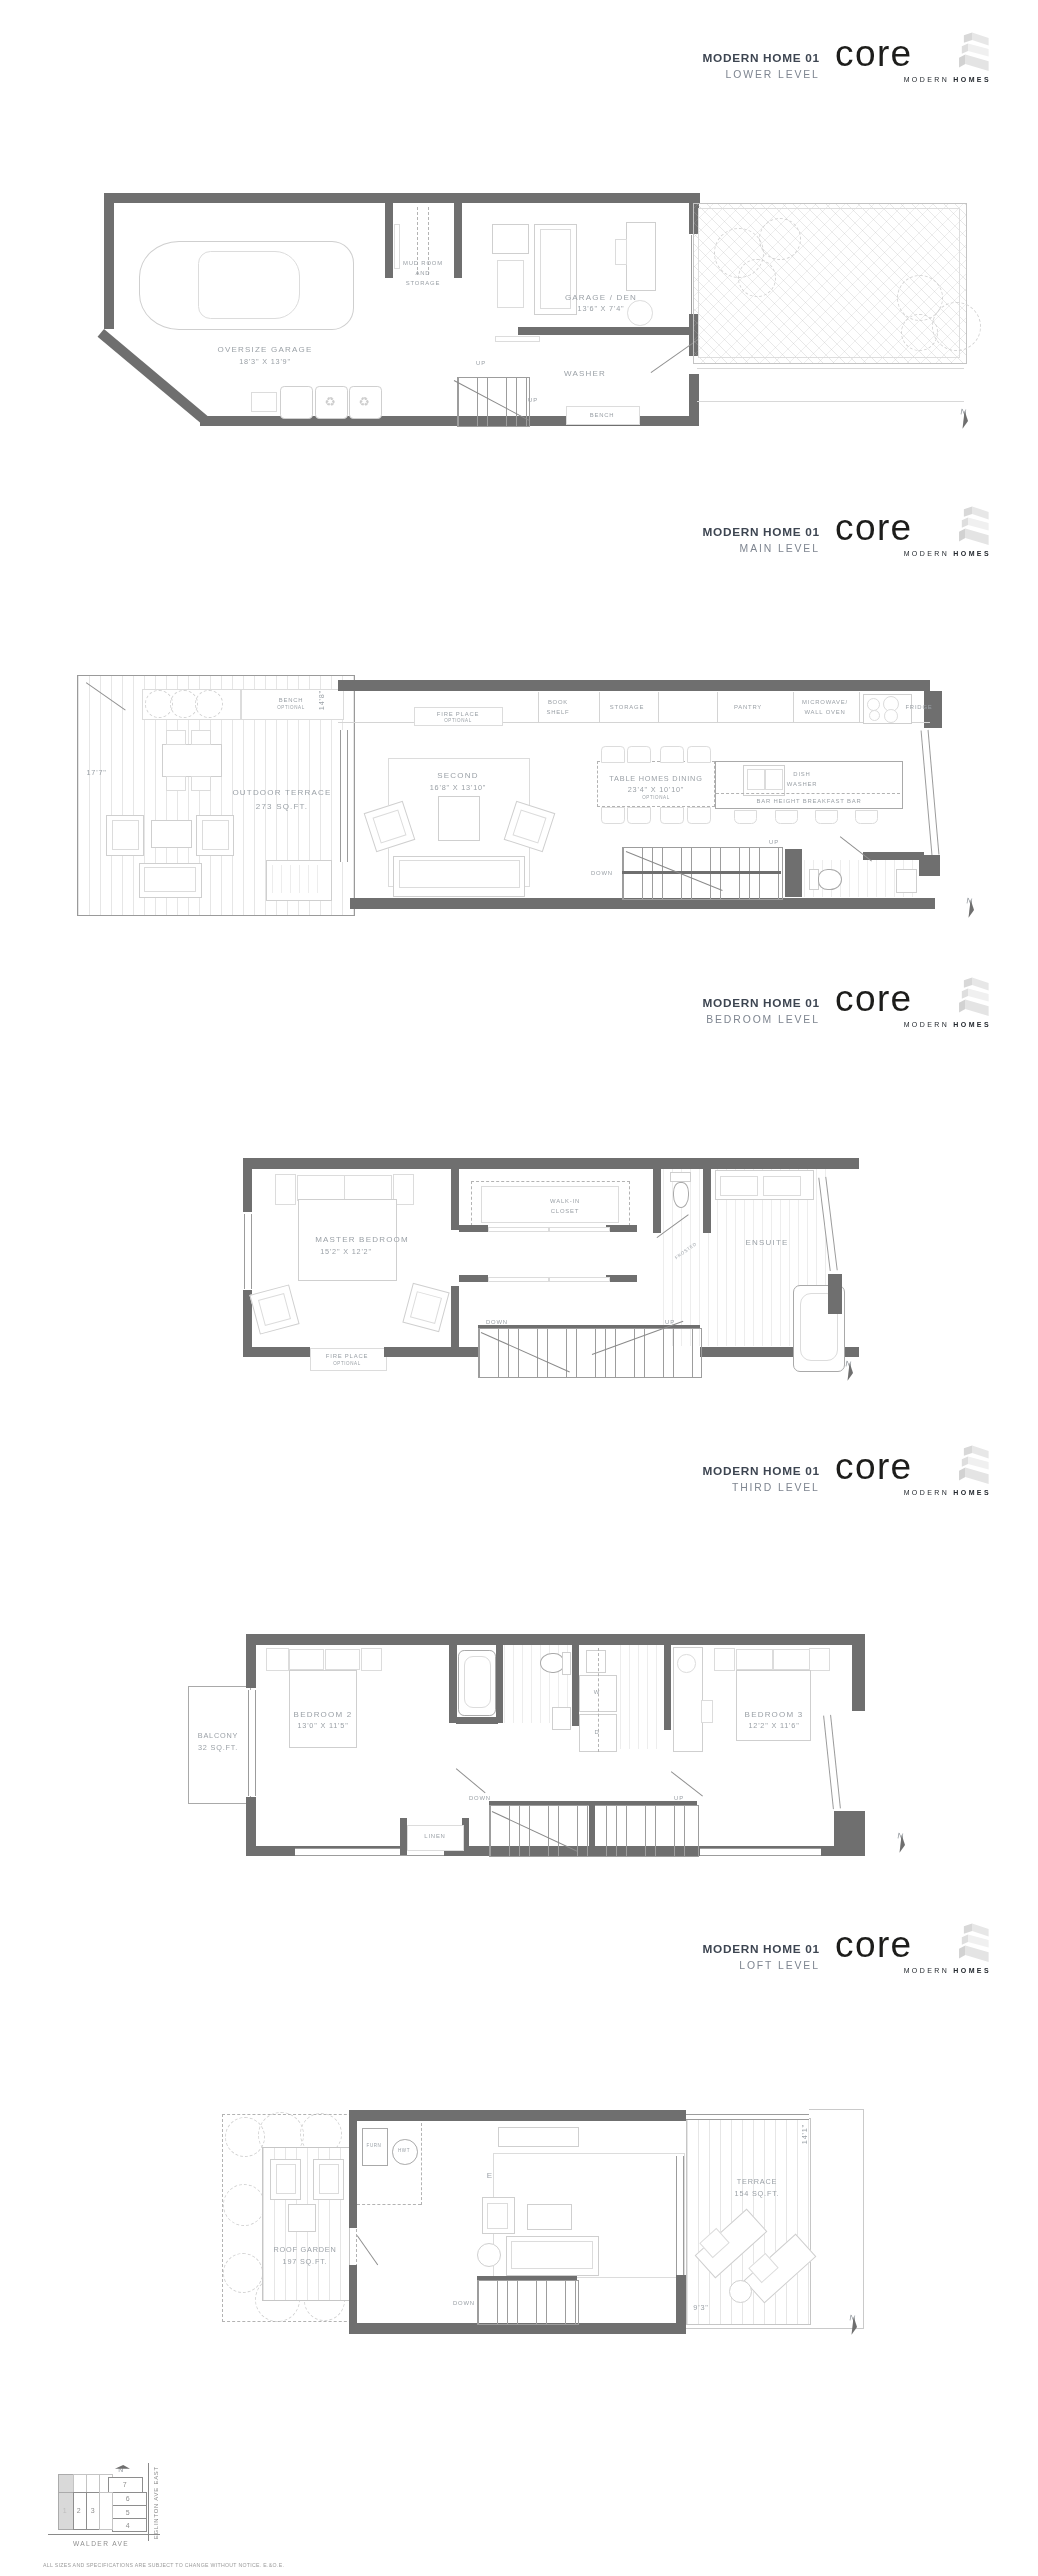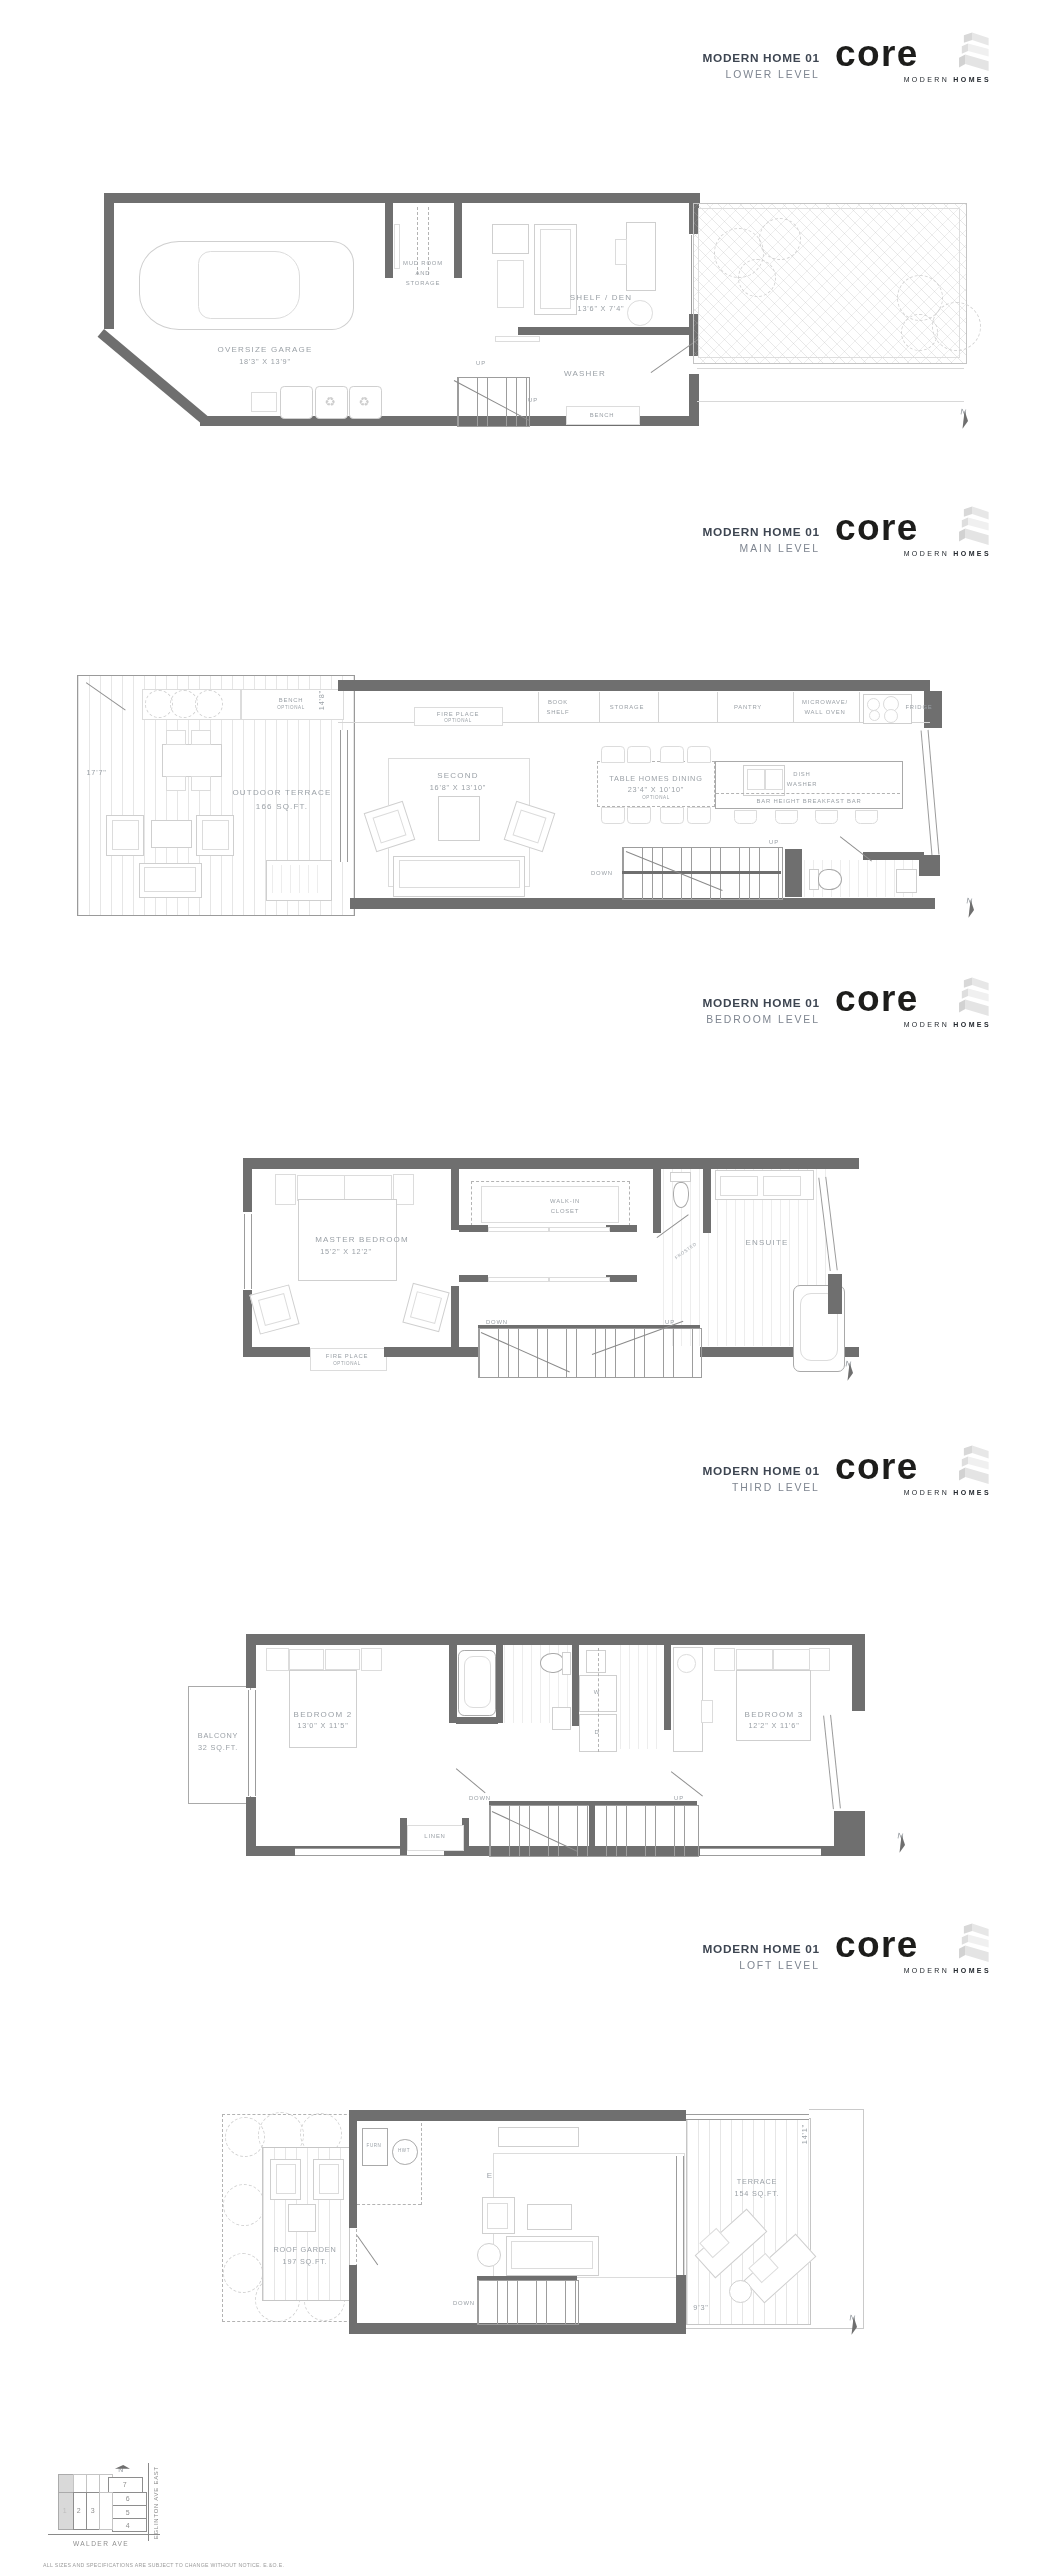--- a/index.html
+++ b/index.html
@@ -6,21 +6,21 @@
   body {
     width:1039px; height:2576px; position:relative; background:#ffffff;
     font-family:"Liberation Sans", sans-serif; overflow:hidden;
   }
   
   .hdr { position:absolute; right:48px; display:flex; gap:15.2px; align-items:flex-start; }
   .hdr .txt { text-align:right; padding-top:11px; }
   .hdr .t1 { font-size:11.8px; font-weight:bold; color:#3d4551; letter-spacing:0.7px; }
   .hdr .t2 { font-size:10.4px; color:#7e8590; letter-spacing:1.9px; margin-top:3.5px; }
   .logo { position:relative; width:156px; height:53px; }
-  .logo .core { position:absolute; left:0; top:-5.5px; font-size:37px; color:#1d1d1b; letter-spacing:1.4px; line-height:1; font-weight:700; }
+  .logo .core { position:absolute; left:0; top:-5.5px; font-size:37px; color:#1d1d1b; letter-spacing:1.4px; line-height:1; font-weight:400; }
   .logo .house { position:absolute; right:1.4px; top:-8.3px; }
   .logo .sub { position:absolute; right:0; top:36px; font-size:7px; letter-spacing:2.4px; color:#23282e; white-space:nowrap; }
   .logo .sub b { margin-left:4.2px; }
   
   .plan { position:absolute; }
   .w    { position:absolute; background:#6f6f6f; }
   .f    { position:absolute; border:1px solid #cfcfcf; background:#fff; }
   .fl   { position:absolute; border:0.7px solid #dcdcdc; background:#fff; }
   .fm   { position:absolute; border:1px solid #a9a9a9; background:#fff; }
   .lb   { position:absolute; transform:translate(-50%,-50%); color:#9ba1a7; font-size:8px; letter-spacing:1.2px; white-space:pre-line; text-align:center; line-height:1.7; }
@@ -179,21 +179,21 @@
 AND
 STORAGE</div>
 
   <div class="f" style="left:430px;top:30.5px;width:41px;height:89px;"></div>
   <div class="fl" style="left:436px;top:36px;width:29px;height:78px;"></div>
   <div class="f" style="left:388px;top:30.5px;width:35px;height:28px;"></div>
   <div class="fl" style="left:393px;top:67px;width:25px;height:46px;"></div>
   <div class="f" style="left:522px;top:29px;width:28px;height:67px;"></div>
   <div class="fl" style="left:511px;top:46px;width:9.7px;height:23.6px;"></div>
   <div class="fl circ" style="left:523px;top:107px;width:23.6px;height:23.6px;"></div>
-  <div class="lb" style="left:497px;top:105px;">SHELF / DEN</div>
+  <div class="lb" style="left:497px;top:105px;">GARAGE / DEN</div>
   <div class="lb lbd" style="left:497px;top:116px;">13'6" X 7'4"</div>
   <div class="w" style="left:414px;top:134px;width:171px;height:8.3px;"></div>
   <div class="fl" style="left:391px;top:143px;width:43px;height:4.2px;"></div>
 
   <div class="lb" style="left:481px;top:181px;">WASHER</div>
   <div class="fl" style="left:462px;top:213px;width:72px;height:16.6px;"></div>
   <div class="lb lbs" style="left:498px;top:222px;">BENCH</div>
 
   <div class="stv" style="left:353px;top:184px;width:71px;height:48px;"></div>
   <div class="dl" style="left:350px;top:187px;width:85px;transform:rotate(28deg);"></div>
@@ -227,21 +227,21 @@
   <div class="lb lbs" style="left:218px;top:39px;">BENCH</div>
   <div class="lb lbt" style="left:218px;top:47px;">OPTIONAL</div>
   <div class="leaf" style="left:12.5px;top:21px;width:48px;transform:rotate(35deg);"></div>
   <div class="lb lbd" style="left:23.6px;top:112px;">17'7"</div>
   <div class="f" style="left:89px;top:83px;width:58px;height:30.5px;"></div>
   <div class="fl" style="left:93px;top:69px;width:18px;height:13px;"></div>
   <div class="fl" style="left:118px;top:69px;width:18px;height:13px;"></div>
   <div class="fl" style="left:93px;top:115px;width:18px;height:13px;"></div>
   <div class="fl" style="left:118px;top:115px;width:18px;height:13px;"></div>
   <div class="lb" style="left:209px;top:139px;">OUTDOOR TERRACE
-166 SQ.FT.</div>
+273 SQ.FT.</div>
   <div class="f" style="left:33px;top:154px;width:36px;height:39px;"></div>
   <div class="fl" style="left:39px;top:159px;width:25px;height:28px;"></div>
   <div class="f" style="left:78px;top:159px;width:39px;height:26px;"></div>
   <div class="f" style="left:123px;top:154px;width:36px;height:39px;"></div>
   <div class="fl" style="left:129px;top:159px;width:25px;height:28px;"></div>
   <div class="f" style="left:66px;top:202px;width:61px;height:33px;"></div>
   <div class="fl" style="left:71px;top:206px;width:50px;height:23px;"></div>
   <div class="f" style="left:193px;top:199px;width:64px;height:39px;"></div>
   <div class="tilev" style="left:199px;top:204px;width:50px;height:28px;"></div>
   <div class="vdim" style="left:244px;top:29px;">14'8"</div>

